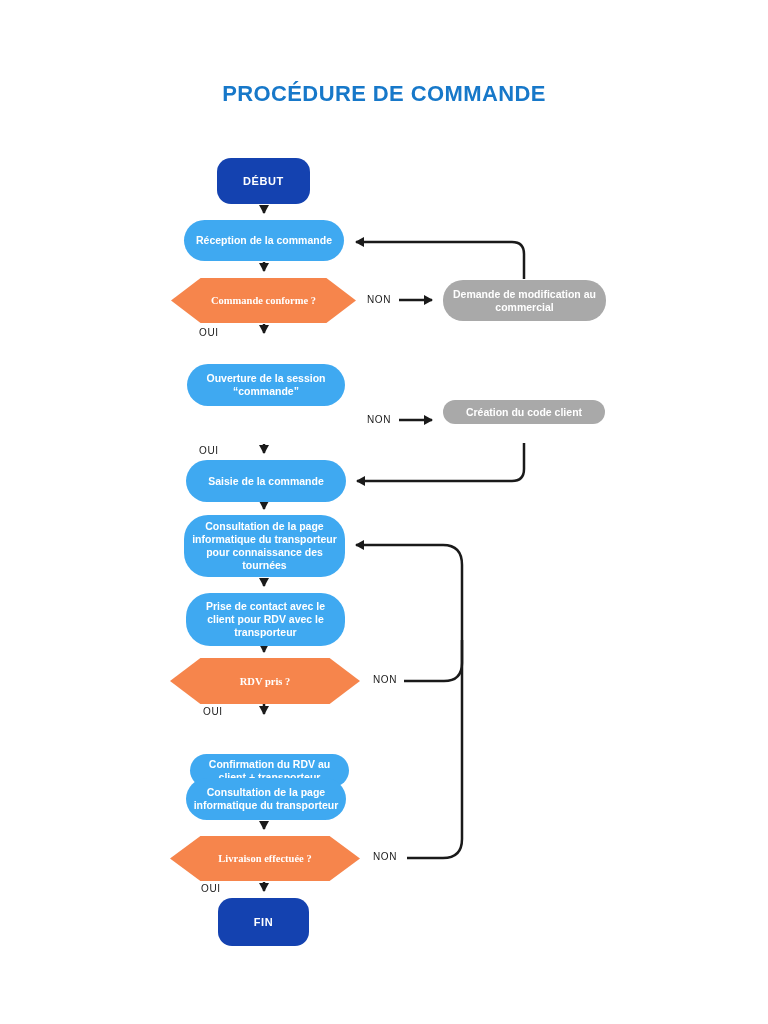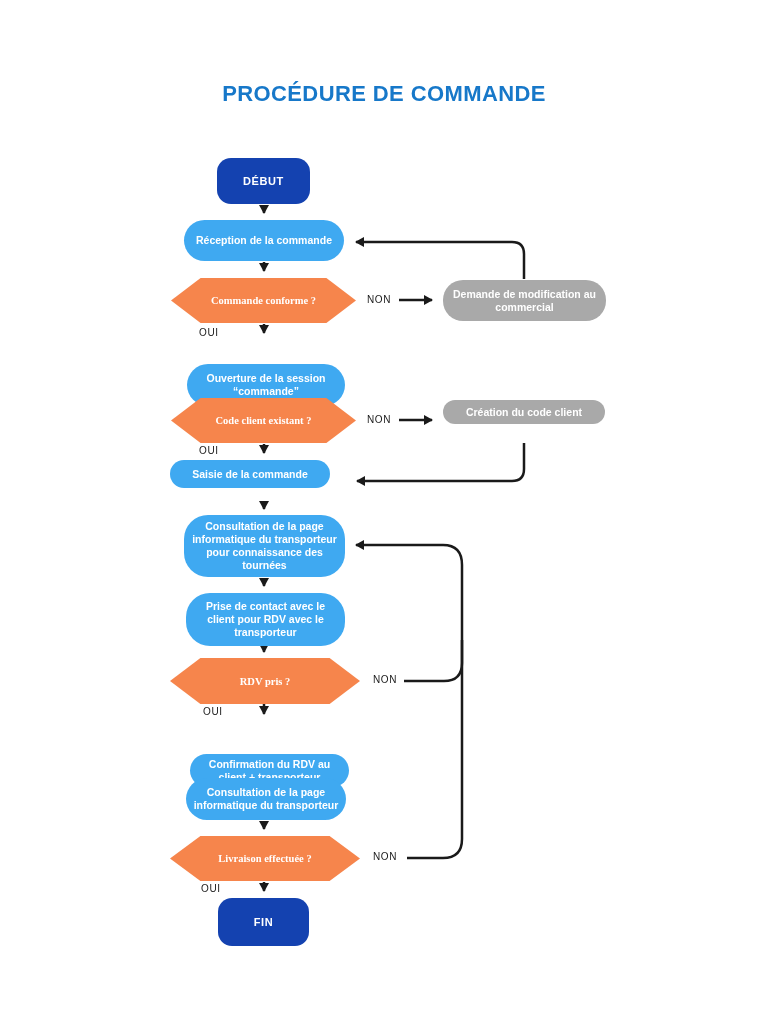--- a/index.html
+++ b/index.html
@@ -71,25 +71,24 @@
   <div class="node terminal" style="left:217px;top:158px;width:93px;height:46px;">DÉBUT</div>
 
   <div class="node decision" style="left:171px;top:278px;width:185px;height:45px;">Commande conforme ?</div>
 
   <div class="node external" style="left:443px;top:280px;width:163px;height:41px;">Demande de modification au
 commercial</div>
 
   <div class="node process" style="left:187px;top:340px;width:158px;height:42px;margin-top:24px;">Ouverture de la session
 “commande”</div>
 
-  <div class="node decision" style="left:171px;top:398px;width:185px;height:45px;">Code client existant ?</div>
 
   <div class="node external" style="left:443px;top:400px;width:162px;height:24px;">Création du code client</div>
 
-  <div class="node process" style="left:170px;top:460px;width:160px;height:28px;">Saisie de la commande</div>
+  <div class="node process" style="left:186px;top:460px;width:160px;height:42px;">Saisie de la commande</div>
 
   <div class="node process" style="left:184px;top:515px;width:161px;height:62px;">Consultation de la page
 informatique du transporteur
 pour connaissance des
 tournées</div>
 
   <div class="node process" style="left:186px;top:593px;width:159px;height:53px;">Prise de contact avec le
 client pour RDV avec le
 transporteur</div>
 

